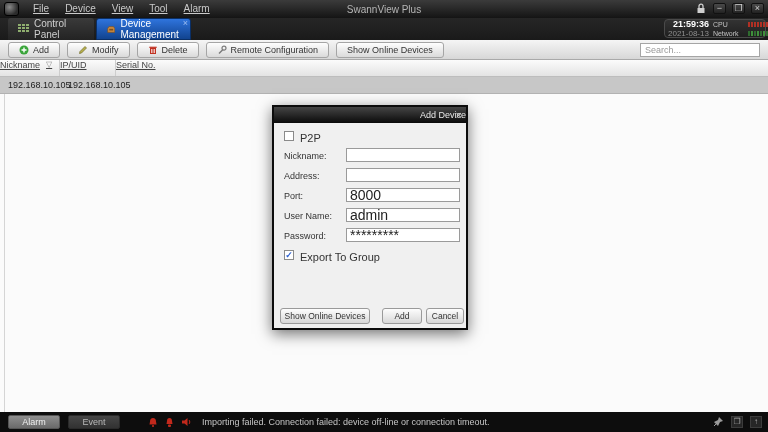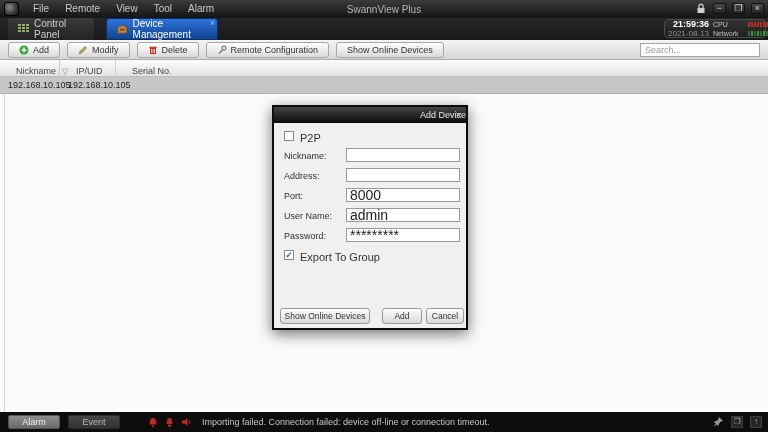--- a/index.html
+++ b/index.html
@@ -5,34 +5,34 @@
   * { margin:0; padding:0; box-sizing:border-box; }
   html,body { width:768px; height:432px; background:#000; }
   body { font-family:"Liberation Sans", sans-serif; }
   #app { position:relative; width:768px; height:432px; background:#0d0d0d; overflow:hidden; }
 
   
   .titlebar { position:absolute; left:0; top:0; width:768px; height:18px;
     background:linear-gradient(#3b3b3b,#141414); display:flex; align-items:center; }
   .logo { width:15px; height:14px; margin:0 6px 0 4px; border-radius:3px;
     background:radial-gradient(circle at 35% 35%, #8a8a8a, #2c2c2c 70%); border:1px solid #000; }
-  .menu-item { color:#c9c9c9; font-size:10px; padding:0 8px; line-height:18px; cursor:default; }
+  .menu-item { color:#c9c9c9; font-size:10px; padding:0 8px; line-height:18px; cursor:default;text-decoration:underline; }
   .win-title { position:absolute; left:0; right:0; text-align:center; color:#b5b5b5; font-size:10px; pointer-events:none; }
   .winctrls { position:absolute; right:4px; top:2px; display:flex; gap:6px; align-items:center; }
   .winbtn { width:13px; height:11px; background:linear-gradient(#4a4a4a,#222); border:1px solid #111;
     color:#cfcfcf; font-size:9px; line-height:9px; text-align:center; border-radius:2px; }
   .lockbtn { width:12px; height:12px; display:flex; align-items:center; justify-content:center; }
 
   
   .tabbar { position:absolute; left:0; top:18px; width:768px; height:22px;
     background:linear-gradient(#262626,#1a1a1a); }
   .tab { position:absolute; top:0; height:22px; display:flex; align-items:center; gap:5px;
     padding:0 10px; font-size:10px; border-radius:3px 3px 0 0; }
   .tab-inactive { left:8px; width:86px; background:linear-gradient(#3a3a3a,#232323); color:#cfcfcf; }
-  .tab-active { left:106px; width:112px; background:linear-gradient(#2f74dd,#11438f); color:#fff;
+  .tab-active { left:96px; width:95px; background:linear-gradient(#2f74dd,#11438f); color:#fff;
     border:1px solid #0a2f66; }
   .tab-close { position:absolute; right:2px; top:0px; color:#9dbdf0; font-size:9px; line-height:9px; }
   .grid-icon { width:11px; height:10px; display:grid; grid-template-columns:repeat(3,3px);
     grid-template-rows:repeat(3,2px); gap:1px; }
   .grid-icon i { background:#8fae6f; }
   .devbox-icon { width:13px; height:11px; }
 
   
   .statuspanel { position:absolute; right:2px; top:1px; width:102px; height:19px;
     background:linear-gradient(#333,#1f1f1f); border:1px solid #4a4a4a; border-radius:4px;
@@ -55,21 +55,21 @@
     font-size:9px; color:#333; white-space:nowrap; }
   .search { position:absolute; right:8px; top:3px; width:120px; height:14px;
     border:1px solid #a5a5a5; background:#fff; font-size:9px; color:#444; padding:0 4px;
     font-family:"Liberation Sans", sans-serif; }
   .search::placeholder { color:#9a9a9a; }
 
   
   .thead { position:absolute; left:0; top:60px; width:768px; height:17px;
     background:linear-gradient(#fbfbfb,#e3e3e3); border-bottom:1px solid #bdbdbd;
     display:flex; font-size:9px; color:#444; align-items:center; }
-  .th { padding-left:16px; border-right:1px solid #cdcdcd; height:100%; display:flex; align-items:flex-end; }
+  .th { padding-left:0; border-right:1px solid #cdcdcd; height:100%; display:flex; align-items:flex-start;text-decoration:underline; }
   .th1 { width:60px; } .th2 { width:56px; } .th3 { flex:1; border-right:none; }
   .funnel { color:#8f8f8f; font-size:8px; margin-left:6px; }
   .trow { position:absolute; left:0; top:77px; width:768px; height:17px; background:#c7c7c7;
     display:flex; font-size:9px; color:#1c1c1c; align-items:center; border-bottom:1px solid #b2b2b2; }
   .td { padding-left:8px; } .td1 { width:60px; } .td2 { width:56px; } .td3 { flex:1; }
 
   .mainarea { position:absolute; left:0; top:94px; width:768px; height:318px; background:#fbfbfb; }
   .gutter { position:absolute; left:4px; top:0; width:1px; height:318px; background:#d5d5d5; }
 
   
@@ -103,21 +103,21 @@
     font-size:8px; line-height:10px; text-align:center; }
 </style>
 </head>
 <body>
 
 <div id="app">
 
   <div class="titlebar">
     <div class="logo"></div>
     <div class="menu-item">File</div>
-    <div class="menu-item">Remote</div>
+    <div class="menu-item">Device</div>
     <div class="menu-item">View</div>
     <div class="menu-item">Tool</div>
     <div class="menu-item">Alarm</div>
     <div class="win-title">SwannView Plus</div>
     <div class="winctrls">
       <span class="lockbtn">
         <svg width="10" height="11" viewBox="0 0 10 11">
             <rect x="1.5" y="5" width="7" height="5" fill="#cfcfcf"></rect>
             <path d="M3 5 V3.2 a2 2 0 0 1 4 0 V5" fill="none" stroke="#cfcfcf" stroke-width="1.3"></path>
           </svg>

